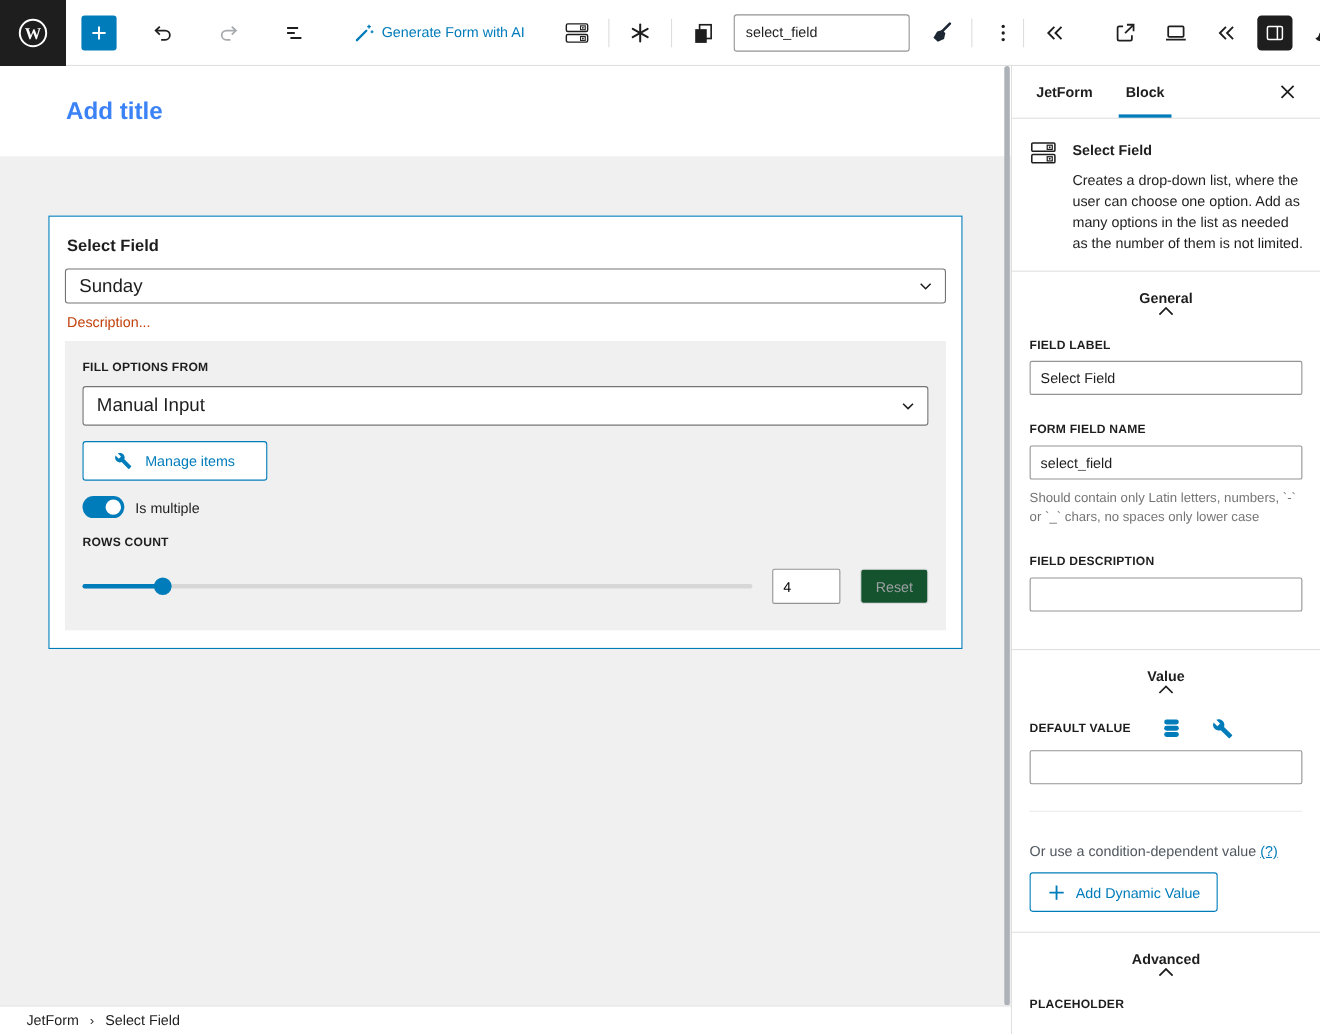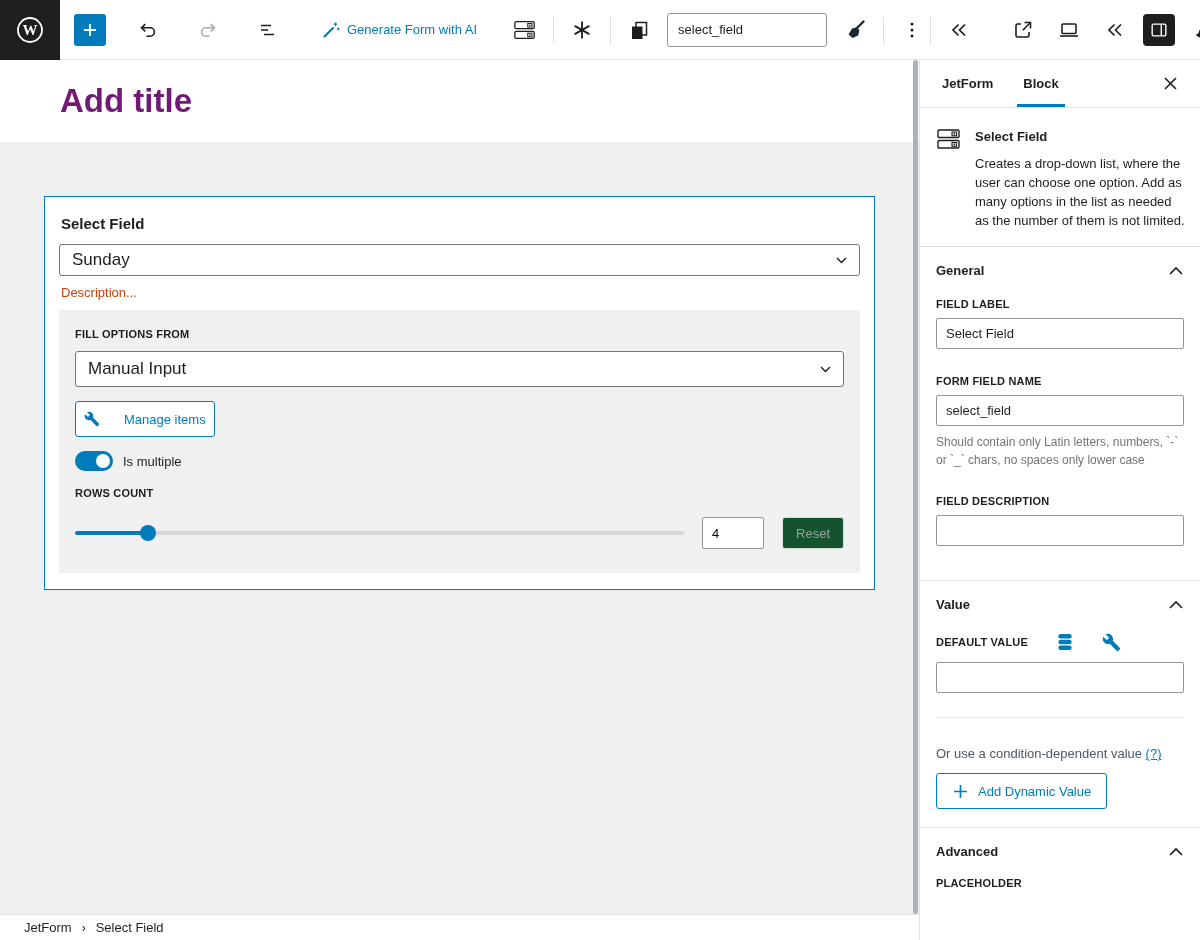--- a/index.html
+++ b/index.html
@@ -29,38 +29,38 @@
   .sidebar-toggle { width:32px; height:32px; background:#1e1e1e; border-radius:4px;
                     display:flex; align-items:center; justify-content:center; border:none; cursor:pointer; }
   .save-btn { background:#007cba; color:#fff; border:none; border-radius:3px; height:36px;
               padding:0 16px; font-size:13px; font-family:inherit; cursor:pointer; }
 
   
   .main { display:flex; height:880px; }
   .canvas { width:920px; flex:0 0 920px; background:#f0f0f0; position:relative;
             border-right:1px solid #e0e0e0; }
   .title-band { height:82px; background:#fff; display:flex; align-items:center; padding-left:60px; }
-  .add-title { font-size:33px; font-weight:bold; color:#701a75; }
+  .add-title { font-size:22px; font-weight:bold; color:#3b82f6; }
   .scroll-thumb { position:absolute; top:0; right:1px; width:5px; bottom:26px;
                   background:#adb2b8; border-radius:3px; }
 
   
   .block { margin:54px 0 0 44px; width:831px; background:#fff;
            border:1.5px solid #007cba; padding:12px 14px 16px; }
   .block-label { font-size:15px; font-weight:bold; margin:6px 2px 12px; }
   .fake-select { height:32px; border:1px solid #757575; border-radius:3px; background:#fff;
                  display:flex; align-items:center; justify-content:space-between;
                  padding:0 12px; font-size:17px; cursor:pointer; }
   .desc { color:#c2410c; font-size:13px; margin:9px 2px 2px; }
   .options-panel { background:#f0f0f0; margin-top:10px; padding:14px 16px 24px; }
   .opt-label { font-size:11px; font-weight:bold; letter-spacing:.2px; color:#1e1e1e; }
   .manual-select { margin-top:9px; height:36px; }
-  .manage-btn { margin-top:14px; display:inline-flex; align-items:center; gap:24px;
+  .manage-btn { margin-top:14px; display:inline-flex; align-items:center; gap:12px;
                 border:1px solid #007cba; border-radius:3px; background:#fff; color:#007cba;
-                height:36px; padding:0 8px; font-size:13px; font-family:inherit; cursor:pointer; }
+                height:36px; padding:0 28px; font-size:13px; font-family:inherit; cursor:pointer; }
   .toggle-row { display:flex; align-items:center; gap:10px; margin:14px 0 12px; }
   .toggle { width:38px; height:20px; border-radius:10px; background:#007cba; position:relative; cursor:pointer; }
   .toggle-knob { position:absolute; right:3px; top:3px; width:14px; height:14px; border-radius:50%; background:#fff; }
   .toggle-label { font-size:13px; }
   .slider-row { display:flex; align-items:center; gap:18px; margin-top:16px; }
   .slider { flex:1; height:4px; background:#d7d7d7; border-radius:2px; position:relative; cursor:pointer; }
   .slider-fill { position:absolute; left:0; top:0; height:4px; background:#007cba; border-radius:2px; }
   .slider-thumb { position:absolute; top:50%; transform:translate(-50%,-50%); width:16px; height:16px;
                   border-radius:50%; background:#007cba; }
   .rows-input { width:62px; height:32px; border:1px solid #949494; border-radius:2px;
@@ -84,21 +84,21 @@
             border-top:3px solid transparent; }
   .sb-tab.active { border-bottom-color:#007cba; }
   .sb-close { margin-left:auto; align-self:center; width:28px; height:28px; display:flex;
               align-items:center; justify-content:center; background:none; border:none; cursor:pointer; }
   .block-card { padding:16px; border-bottom:1px solid #e0e0e0; display:flex; gap:13px; }
   .block-card-icon { flex:0 0 26px; padding-top:3px; }
   .block-card-title { font-size:13px; font-weight:600; margin:5px 0 11px; }
   .block-card-desc { font-size:13px; line-height:1.45; color:#1e1e1e; width:212px; }
   .panel { border-bottom:1px solid #e0e0e0; padding:16px 16px 34px; }
   .panel-header { display:flex; justify-content:space-between; align-items:center; cursor:pointer;
-                  font-size:13px; font-weight:600; margin-bottom:20px; }
+                  font-size:13px; font-weight:600; margin-bottom:20px;flex-direction:column; }
   .ctl { margin-bottom:26px; }
   .ctl:last-child { margin-bottom:0; }
   .ctl-label { display:block; font-size:11px; font-weight:bold; letter-spacing:.2px; margin-bottom:8px; }
   .ctl-input { width:100%; height:31px; border:1px solid #949494; border-radius:2px;
                padding:0 9px; font-size:13px; font-family:inherit; color:#1e1e1e; }
   .help { font-size:12px; color:#757575; line-height:1.45; margin-top:8px; width:246px; }
   .dv-label-row { display:flex; align-items:center; gap:27px; margin-bottom:10px; }
   .value-divider { border:none; border-top:1px solid #eaeaea; margin:24px 0 0; }
   .condition-line { font-size:13px; color:#50575e; margin-top:28px; }
   .condition-help { color:#007cba; text-decoration:underline; cursor:pointer; }

